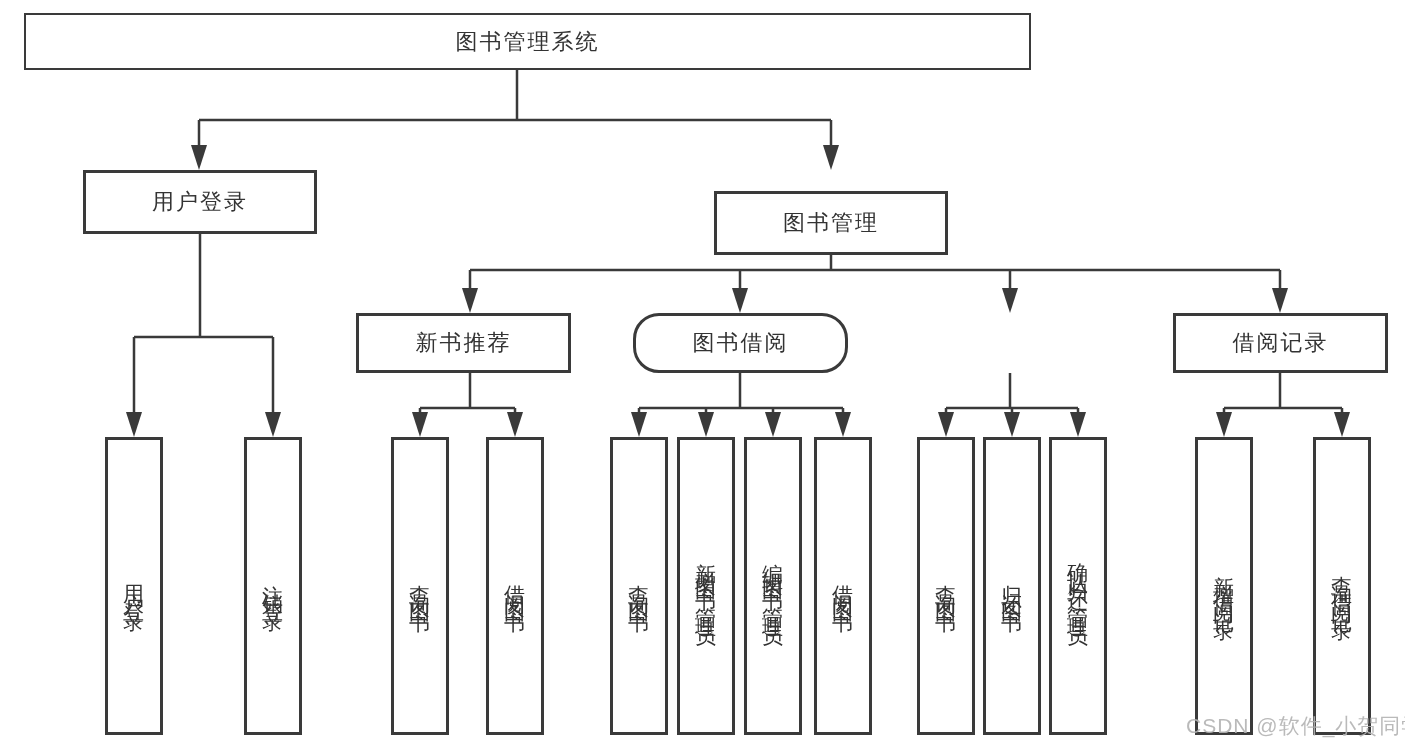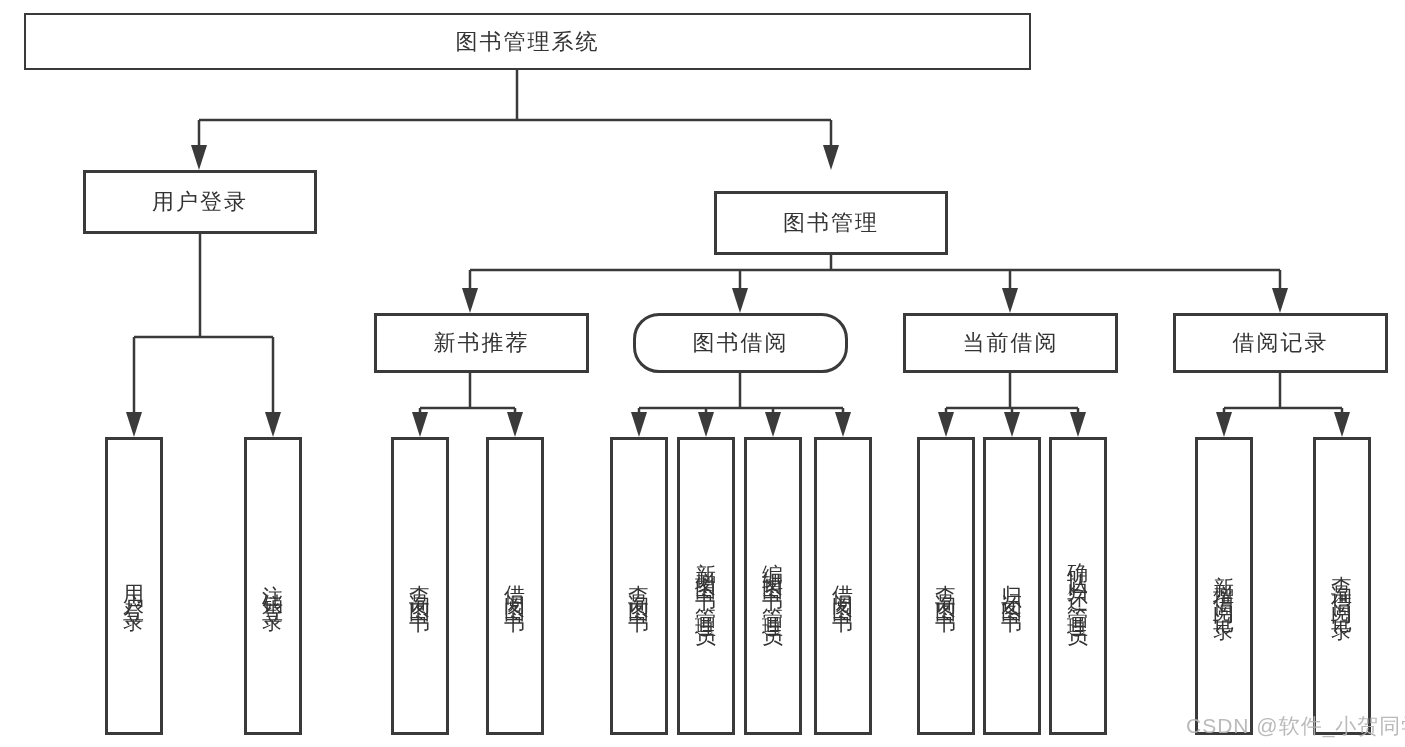--- a/index.html
+++ b/index.html
@@ -104,23 +104,22 @@
       <polygon class="arrow" points="1216,412 1232,412 1224,437"></polygon>
       <polygon class="arrow" points="1334,412 1350,412 1342,437"></polygon>
     </g>
   </svg>
 
   <div class="box root" style="left:24px; top:13px; width:1007px; height:57px;">图书管理系统</div>
 
   <div class="box" style="left:83px; top:170px; width:234px; height:64px;">用户登录</div>
   <div class="box" style="left:714px; top:170px; width:234px; height:64px;margin-top:21px;">图书管理</div>
 
-  <div class="box" style="left:374px; top:313px; width:215px; height:60px;">新书推荐</div>
+  <div class="box" style="left:356px; top:313px; width:215px; height:60px;">新书推荐</div>
   <div class="box" style="left:633px; top:313px; width:215px; height:60px;border-radius:26px;">图书借阅</div>
-  <div class="box" style="left:903px; top:313px; width:215px; height:60px;">当前借阅</div>
   <div class="box" style="left:1173px; top:313px; width:215px; height:60px;text-align:right;">借阅记录</div>
 
   <div class="box leaf" style="left:105px; top:437px; width:58px; height:298px;">用户登录</div>
   <div class="box leaf" style="left:244px; top:437px; width:58px; height:298px;">注销登录</div>
 
   <div class="box leaf" style="left:391px; top:437px; width:58px; height:298px;">查询图书</div>
   <div class="box leaf" style="left:486px; top:437px; width:58px; height:298px;">借阅图书</div>
 
   <div class="box leaf" style="left:610px; top:437px; width:58px; height:298px;">查询图书</div>
   <div class="box leaf" style="left:677px; top:437px; width:58px; height:298px;">新增图书（管理员）</div>

